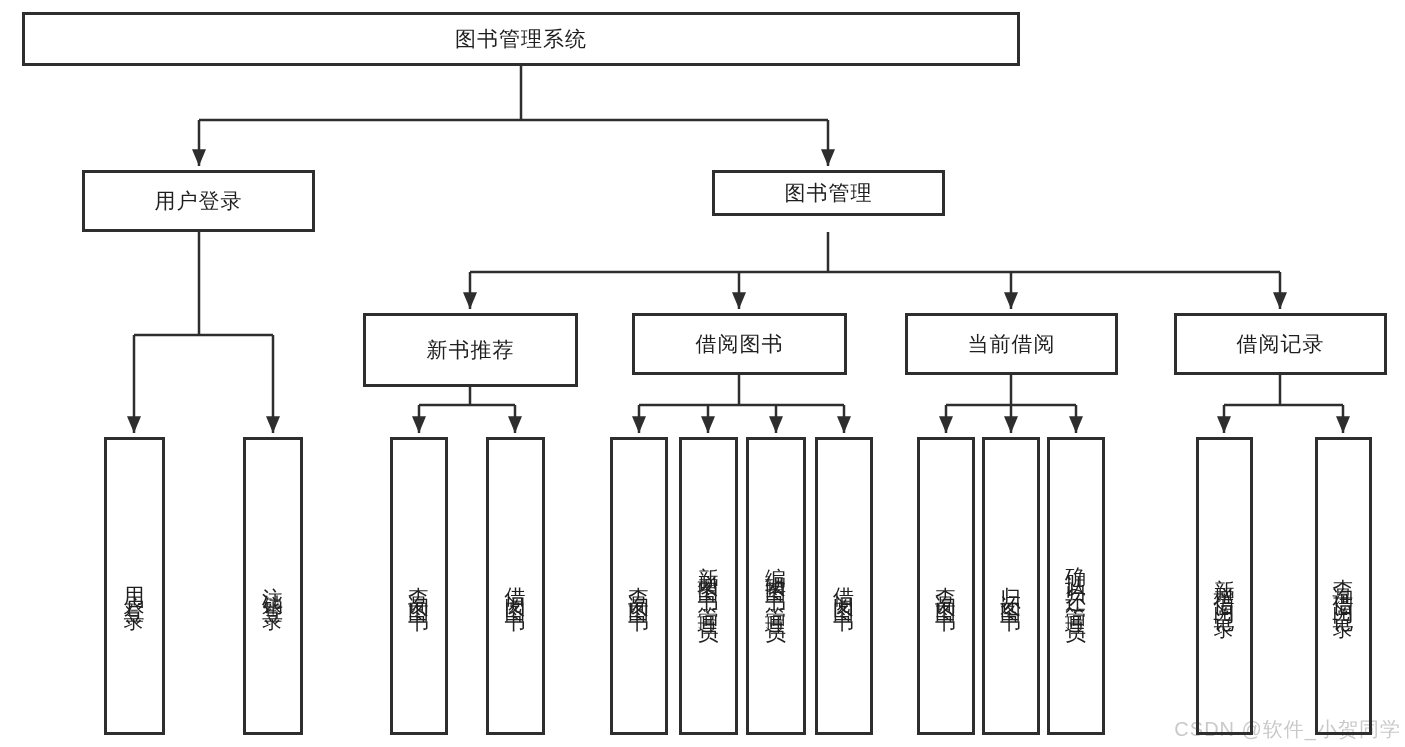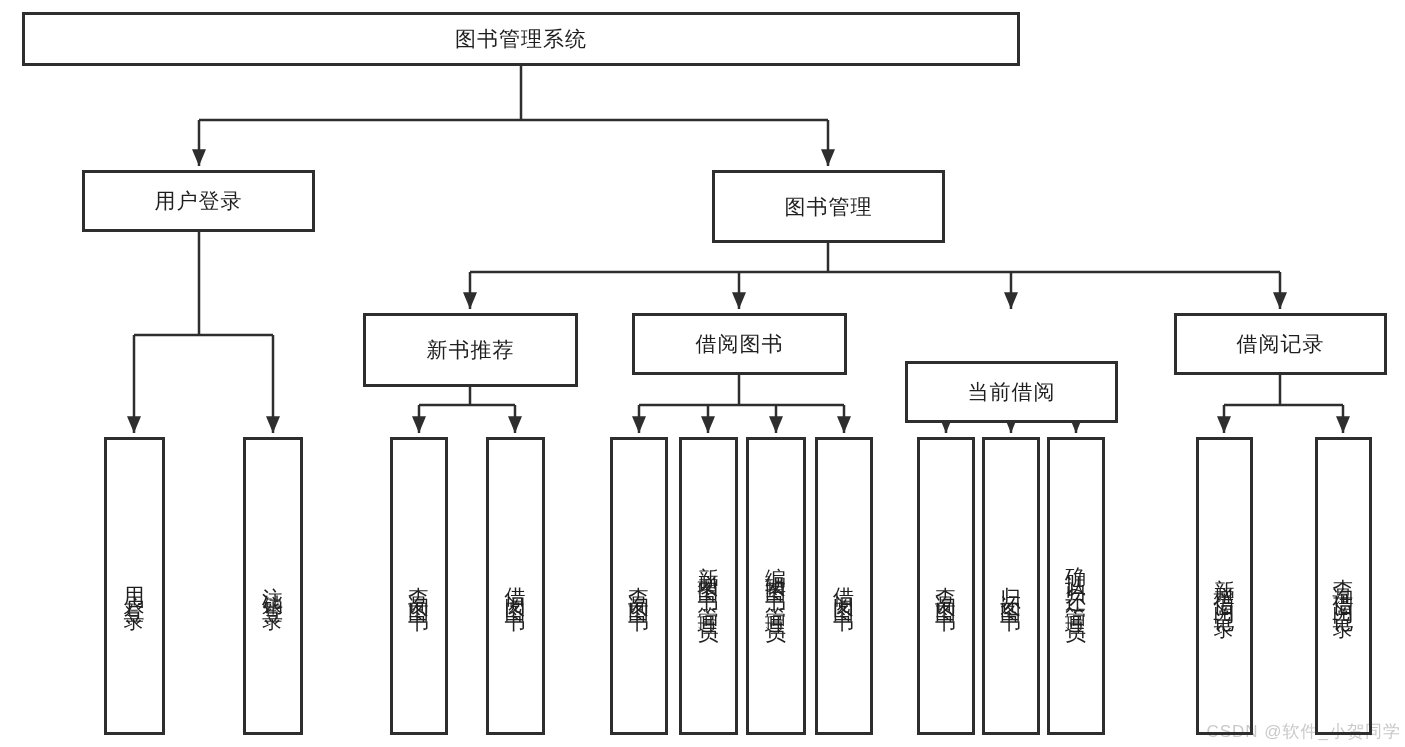--- a/index.html
+++ b/index.html
@@ -50,21 +50,21 @@
     font-size: 21px;
     letter-spacing: 8px;
     line-height: 1;
     white-space: nowrap;
     color: #1f1f1f;
   }
   .watermark {
     position: absolute;
     right: 4px;
     bottom: 4px;
-    font-size: 17px;
+    font-size: 20px;
     color: #c9c9c9;
     letter-spacing: 1px;
     mix-blend-mode: darken;
     z-index: 5;
     pointer-events: none;
   }
 </style>
 </head>
 <body>
 
@@ -108,25 +108,25 @@
     <path d="M1011 405 V433" fill="none" stroke="#2e2e2e" stroke-width="2.5" marker-end="url(#ah)"></path>
     <path d="M1076 405 V433" fill="none" stroke="#2e2e2e" stroke-width="2.5" marker-end="url(#ah)"></path>
 
     <path d="M1224 405 V433" fill="none" stroke="#2e2e2e" stroke-width="2.5" marker-end="url(#ah)"></path>
     <path d="M1343 405 V433" fill="none" stroke="#2e2e2e" stroke-width="2.5" marker-end="url(#ah)"></path>
   </svg>
 
   <div class="node" style="left:22px; top:12px; width:998px; height:54px;">图书管理系统</div>
 
   <div class="node" style="left:82px; top:170px; width:233px; height:62px;">用户登录</div>
-  <div class="node" style="left:712px; top:170px; width:233px; height:73px;">图书管理</div>
+  <div class="node" style="left:712px; top:170px; width:233px; height:46px;">图书管理</div>
 
   <div class="node" style="left:363px; top:313px; width:215px; height:74px;">新书推荐</div>
   <div class="node" style="left:632px; top:313px; width:215px; height:62px;">借阅图书</div>
-  <div class="node" style="left:905px; top:313px; width:213px; height:62px;margin-top:48px;">当前借阅</div>
+  <div class="node" style="left:905px; top:313px; width:213px; height:62px;">当前借阅</div>
   <div class="node" style="left:1174px; top:313px; width:213px; height:62px;">借阅记录</div>
 
   <div class="vnode" style="left:104px; top:437px; width:61px; height:298px;">
     <span class="vtext">用户登录</span>
   </div>
   <div class="vnode" style="left:243px; top:437px; width:60px; height:298px;">
     <span class="vtext">注销登录</span>
   </div>
 
   <div class="vnode" style="left:390px; top:437px; width:58px; height:298px;">

